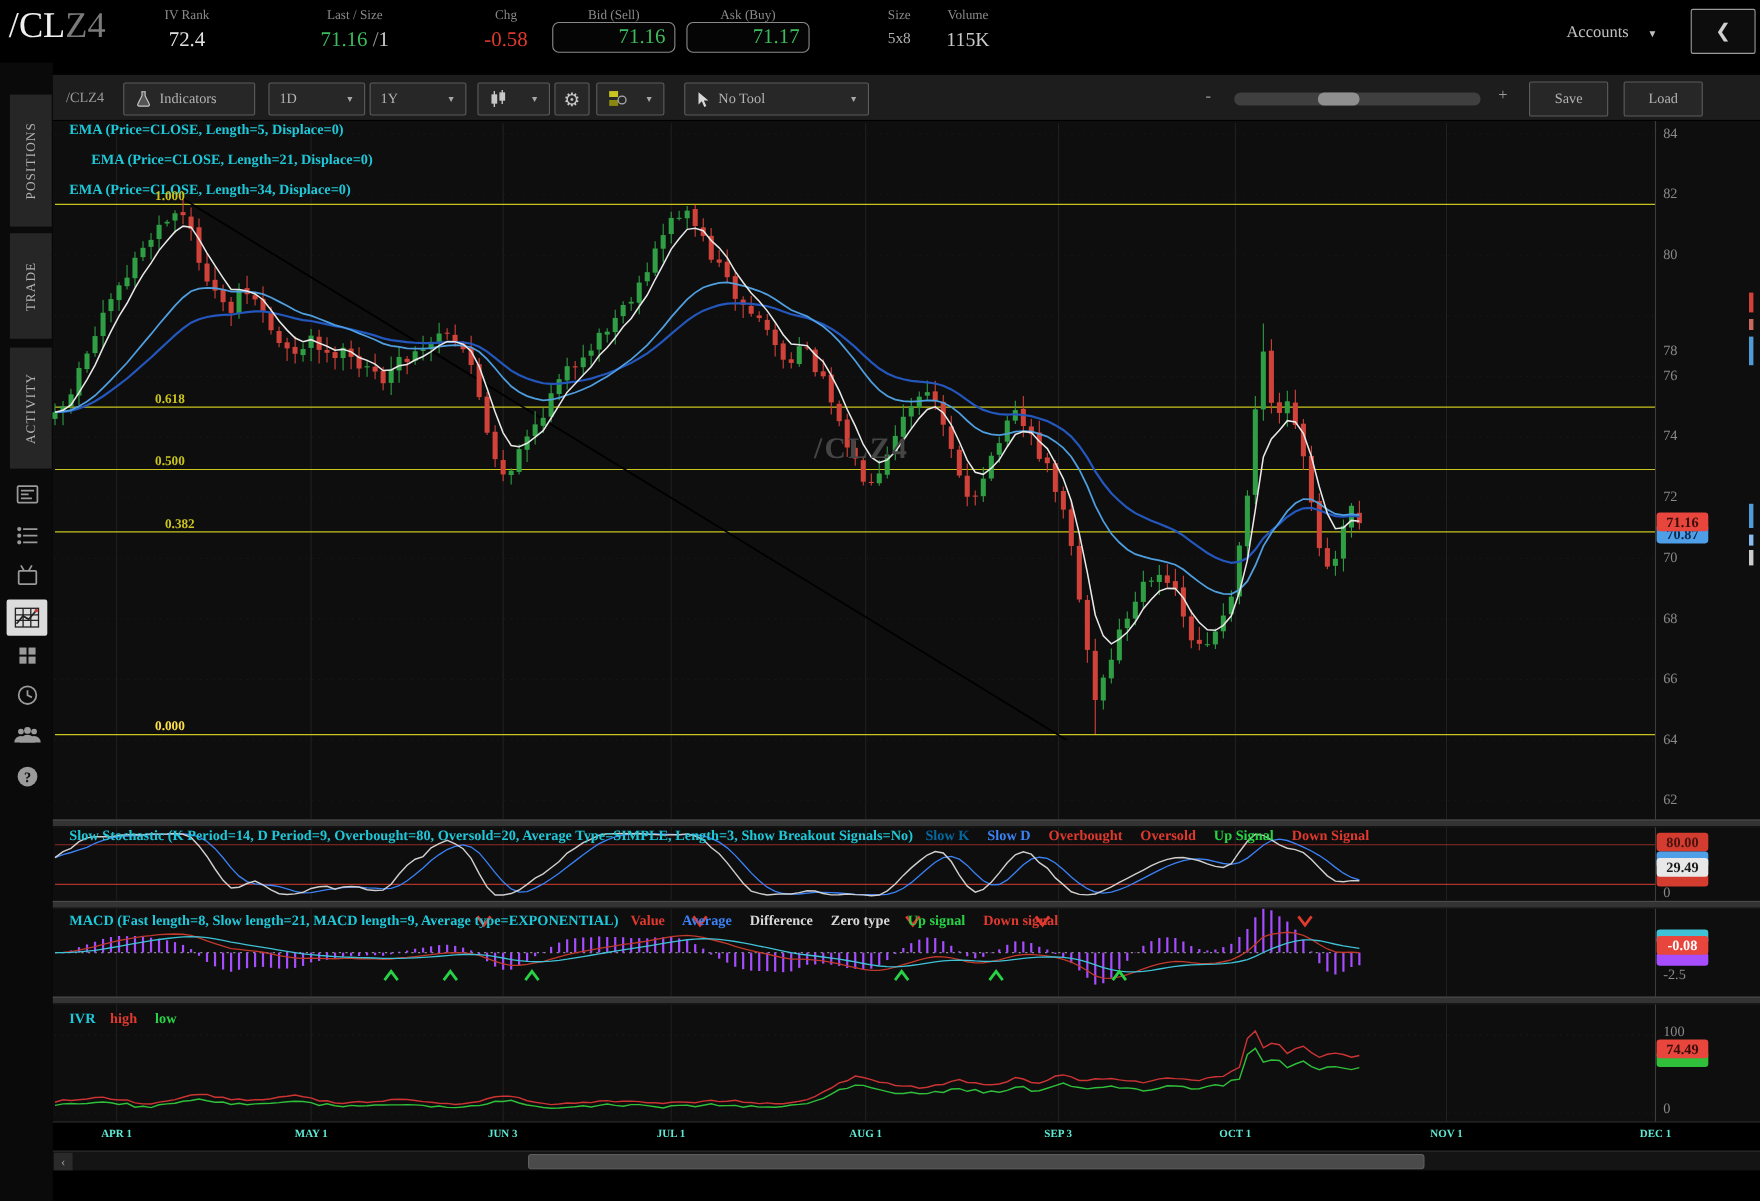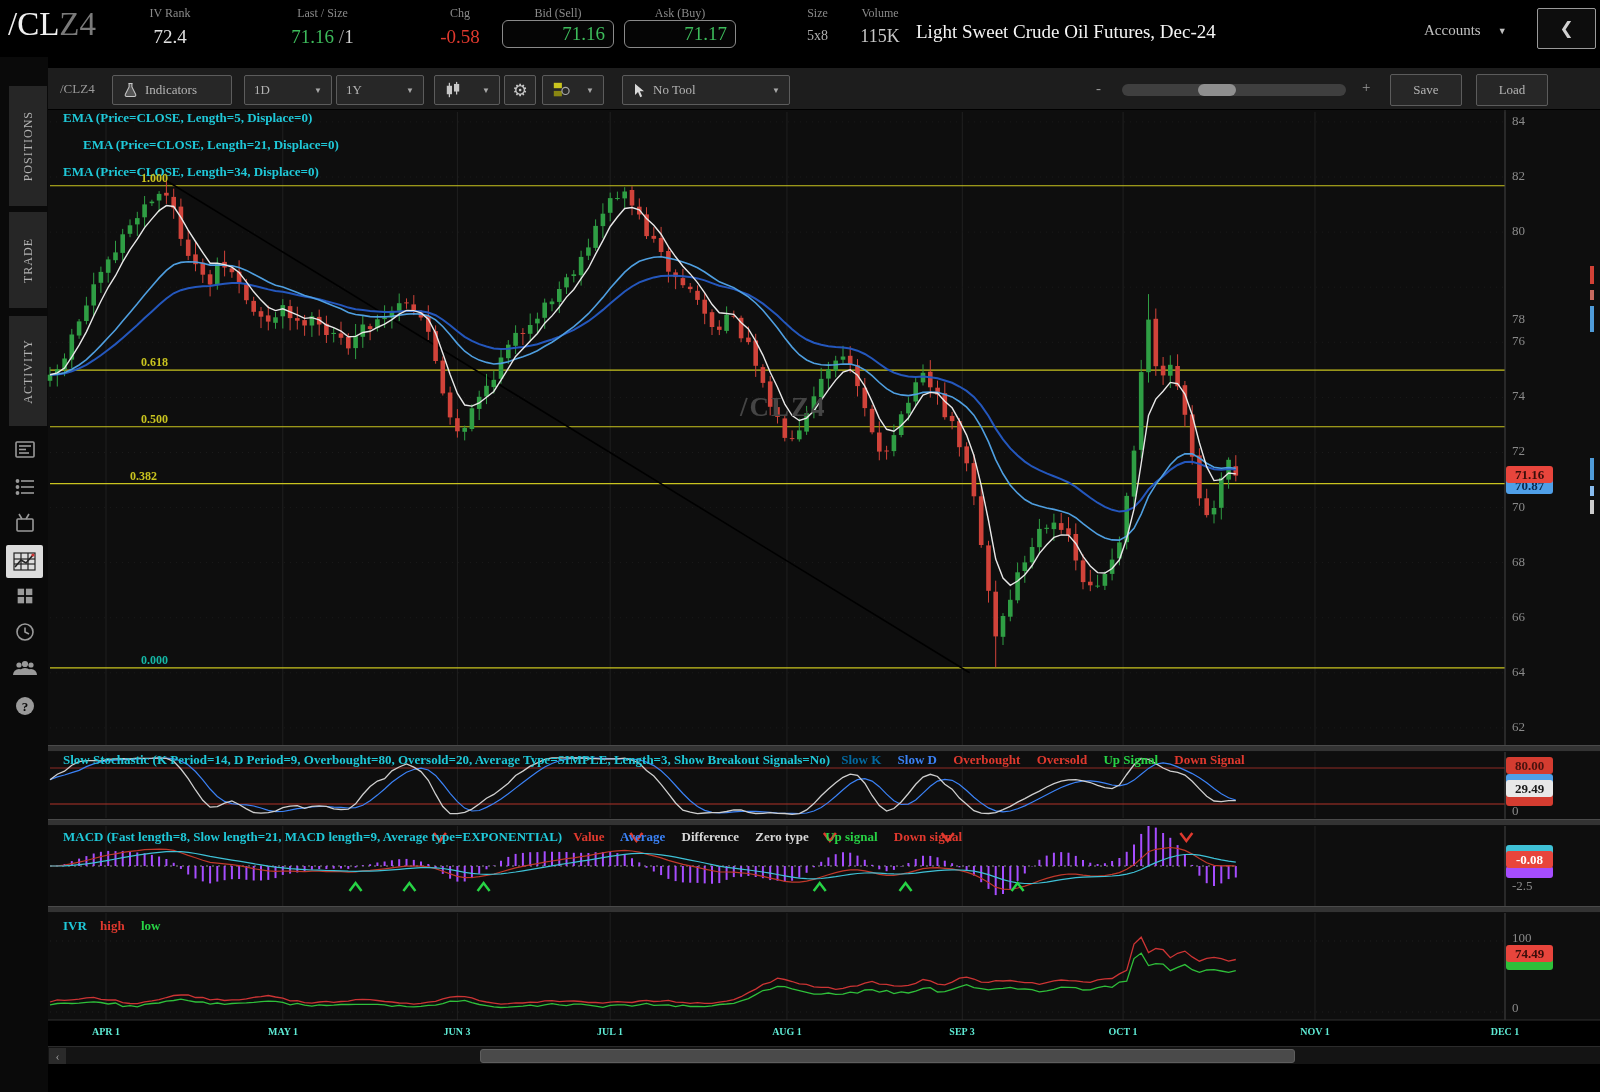--- a/index.html
+++ b/index.html
@@ -62,21 +62,20 @@
       <span class="green">71.16</span>
     </div>
     <div class="hl" style="left:624px;top:6px;width:112px">Ask (Buy)</div>
     <div class="qbox" style="left:624px;top:20px;width:112px;height:28px">
       <span class="green">71.17</span>
     </div>
     <div class="hl" style="left:790px;top:6px;width:55px">Size</div>
     <div class="hv" style="left:790px;top:28px;width:55px;font-size:14px;color:#b0b0b0">5x8</div>
     <div class="hl" style="left:848px;top:6px;width:64px">Volume</div>
     <div class="hv" style="left:848px;top:26px;width:64px;font-size:18px;color:#c8c8c8">115K</div>
-    <div class="abs" style="left:916px;top:21px;font-size:19px;color:#f5f5f5;white-space:nowrap">Light Sweet Crude Oil Futures, Dec-24</div>
     <div class="abs" style="left:1424px;top:22px;font-size:15px;color:#c0c0c0;display:flex;align-items:center;gap:17px">
       <span>Accounts</span>
       <span style="font-size:9px">▼</span>
     </div>
     <div class="abs" style="left:1537px;top:8px;width:59px;height:41px;border:1px solid #9a9a9a;background:#0d0d0d;border-radius:2px;display:flex;align-items:center;justify-content:center;font-size:17px;color:#d0d0d0">❮</div>
   </div>
 
   <div class="abs" style="left:0;top:57px;width:48px;height:1035px;background:#0a0a0a">
     <div class="sb-tab" style="top:29px;height:120px">
         <span>POSITIONS</span>
@@ -793,22 +792,22 @@
   <div class="watermark" style="left:740px;top:392px">/CLZ4</div>
 
   <div class="ema-lab" style="top: 110px; color: rgb(31, 200, 216);">EMA (Price=CLOSE, Length=5, Displace=0)</div>
   <div class="ema-lab" style="top: 137px; color: rgb(31, 200, 216); margin-left: 20px;">EMA (Price=CLOSE, Length=21, Displace=0)</div>
   <div class="ema-lab" style="top: 164px; color: rgb(31, 200, 216);">EMA (Price=CLOSE, Length=34, Displace=0)</div>
 
   <div id="dyn-fibs">
       <div class="fib" style="left: 141px; top: 171px; color: rgb(201, 196, 31);">1.000</div>
       <div class="fib" style="left: 141px; top: 355px; color: rgb(201, 196, 31);">0.618</div>
       <div class="fib" style="left: 141px; top: 412px; color: rgb(201, 196, 31);">0.500</div>
-      <div class="fib" style="left: 130px; top: 469px; color: rgb(201, 196, 31);">0.382</div>
-      <div class="fib" style="left: 141px; top: 653px; color: #14b8a6;">0.000</div>
+      <div class="fib" style="left: 150px; top: 469px; color: rgb(201, 196, 31);">0.382</div>
+      <div class="fib" style="left: 141px; top: 653px; color: #fde047;">0.000</div>
     </div>
   <div id="dyn-yaxis">
       <div class="ax" style="left: 1512px; top: 113px;">84</div>
       <div class="ax" style="left: 1512px; top: 168px;">82</div>
       <div class="ax" style="left: 1512px; top: 223px;">80</div>
       <div class="ax" style="left: 1512px; top: 278px; margin-top: 33px;">78</div>
       <div class="ax" style="left: 1512px; top: 333px;">76</div>
       <div class="ax" style="left: 1512px; top: 388px;">74</div>
       <div class="ax" style="left: 1512px; top: 443px;">72</div>
       <div class="ax" style="left: 1512px; top: 499px;">70</div>

